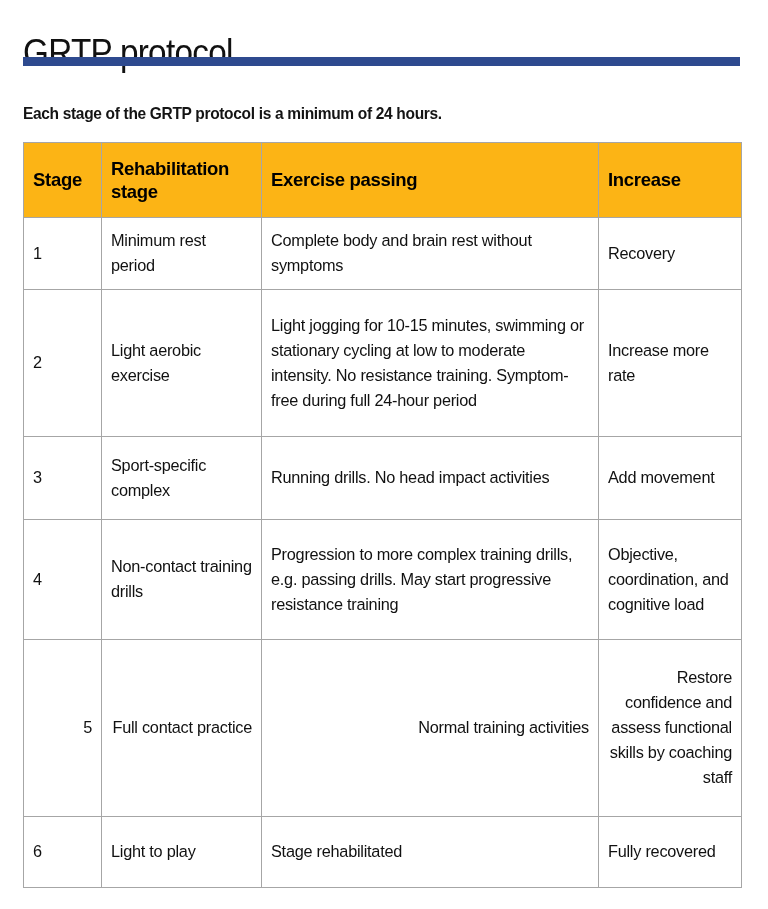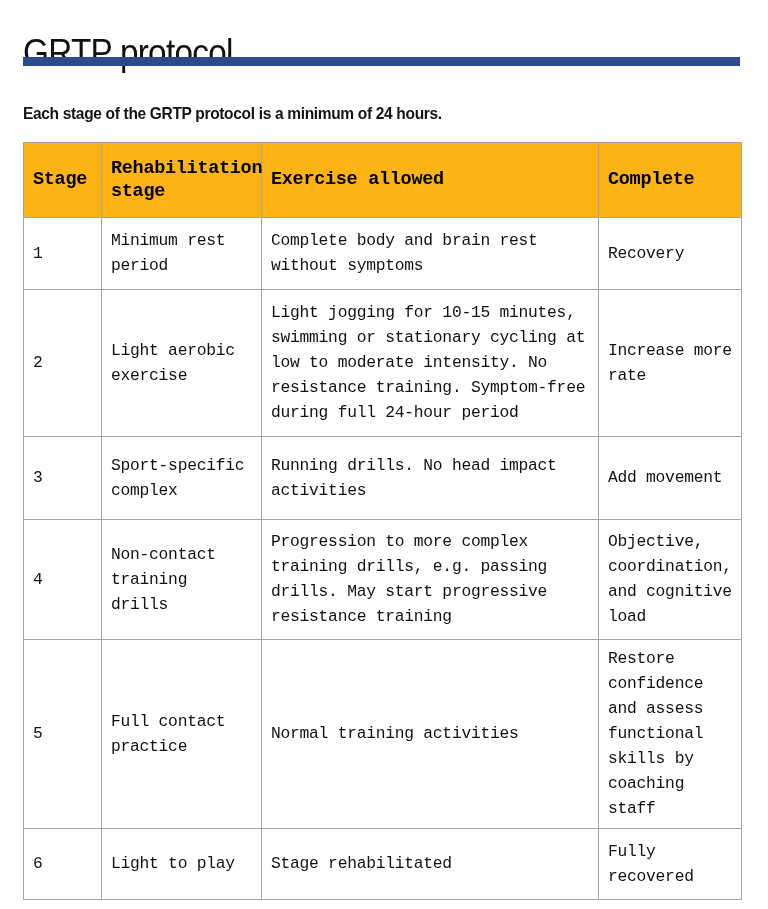--- a/index.html
+++ b/index.html
@@ -58,21 +58,20 @@
   }
 
   
   .grtp-table {
     position: absolute;
     left: 23px;
     top: 142px;
     width: 718px;
     border-collapse: collapse;
     table-layout: fixed;
-    font-family: Liberation Mono, monospace;
   }
   .grtp-table th,
   .grtp-table td {
     border: 1px solid #a6a6a6;
     vertical-align: middle;
     padding: 6px 9px 7px 9px;
     box-sizing: border-box;
   }
   .grtp-table thead th {
     background: #fcb415;
@@ -104,21 +103,21 @@
   }
   .th-inner, .td-inner {
     display: block;
   }
 
   
   tr.r1 td { height: 72px; }
   tr.r2 td { height: 147px; }
   tr.r3 td { height: 83px; }
   tr.r4 td { height: 120px; }
-  tr.r5 td { height: 177px; }
+  tr.r5 td { height: 177px; text-align: right; }
   tr.r6 td { height: 71px; }
 </style>
 </head>
 <body>
 
 <div class="page">
 
   <h1 class="doc-title">GRTP protocol</h1>
 
   <div class="title-rule"></div>
@@ -134,24 +133,24 @@
     </colgroup>
     <thead>
       <tr>
         <th>
           <span class="th-inner">Stage</span>
         </th>
         <th>
           <span class="th-inner">Rehabilitation stage</span>
         </th>
         <th>
-          <span class="th-inner">Exercise allowed</span>
+          <span class="th-inner">Exercise passing</span>
         </th>
         <th>
-          <span class="th-inner">Complete</span>
+          <span class="th-inner">Increase</span>
         </th>
       </tr>
     </thead>
     <tbody>
       <tr class="r1">
         <td class="cell-stage">1</td>
         <td>Minimum rest period</td>
         <td>Complete body and brain rest without symptoms</td>
         <td>Recovery</td>
       </tr>

